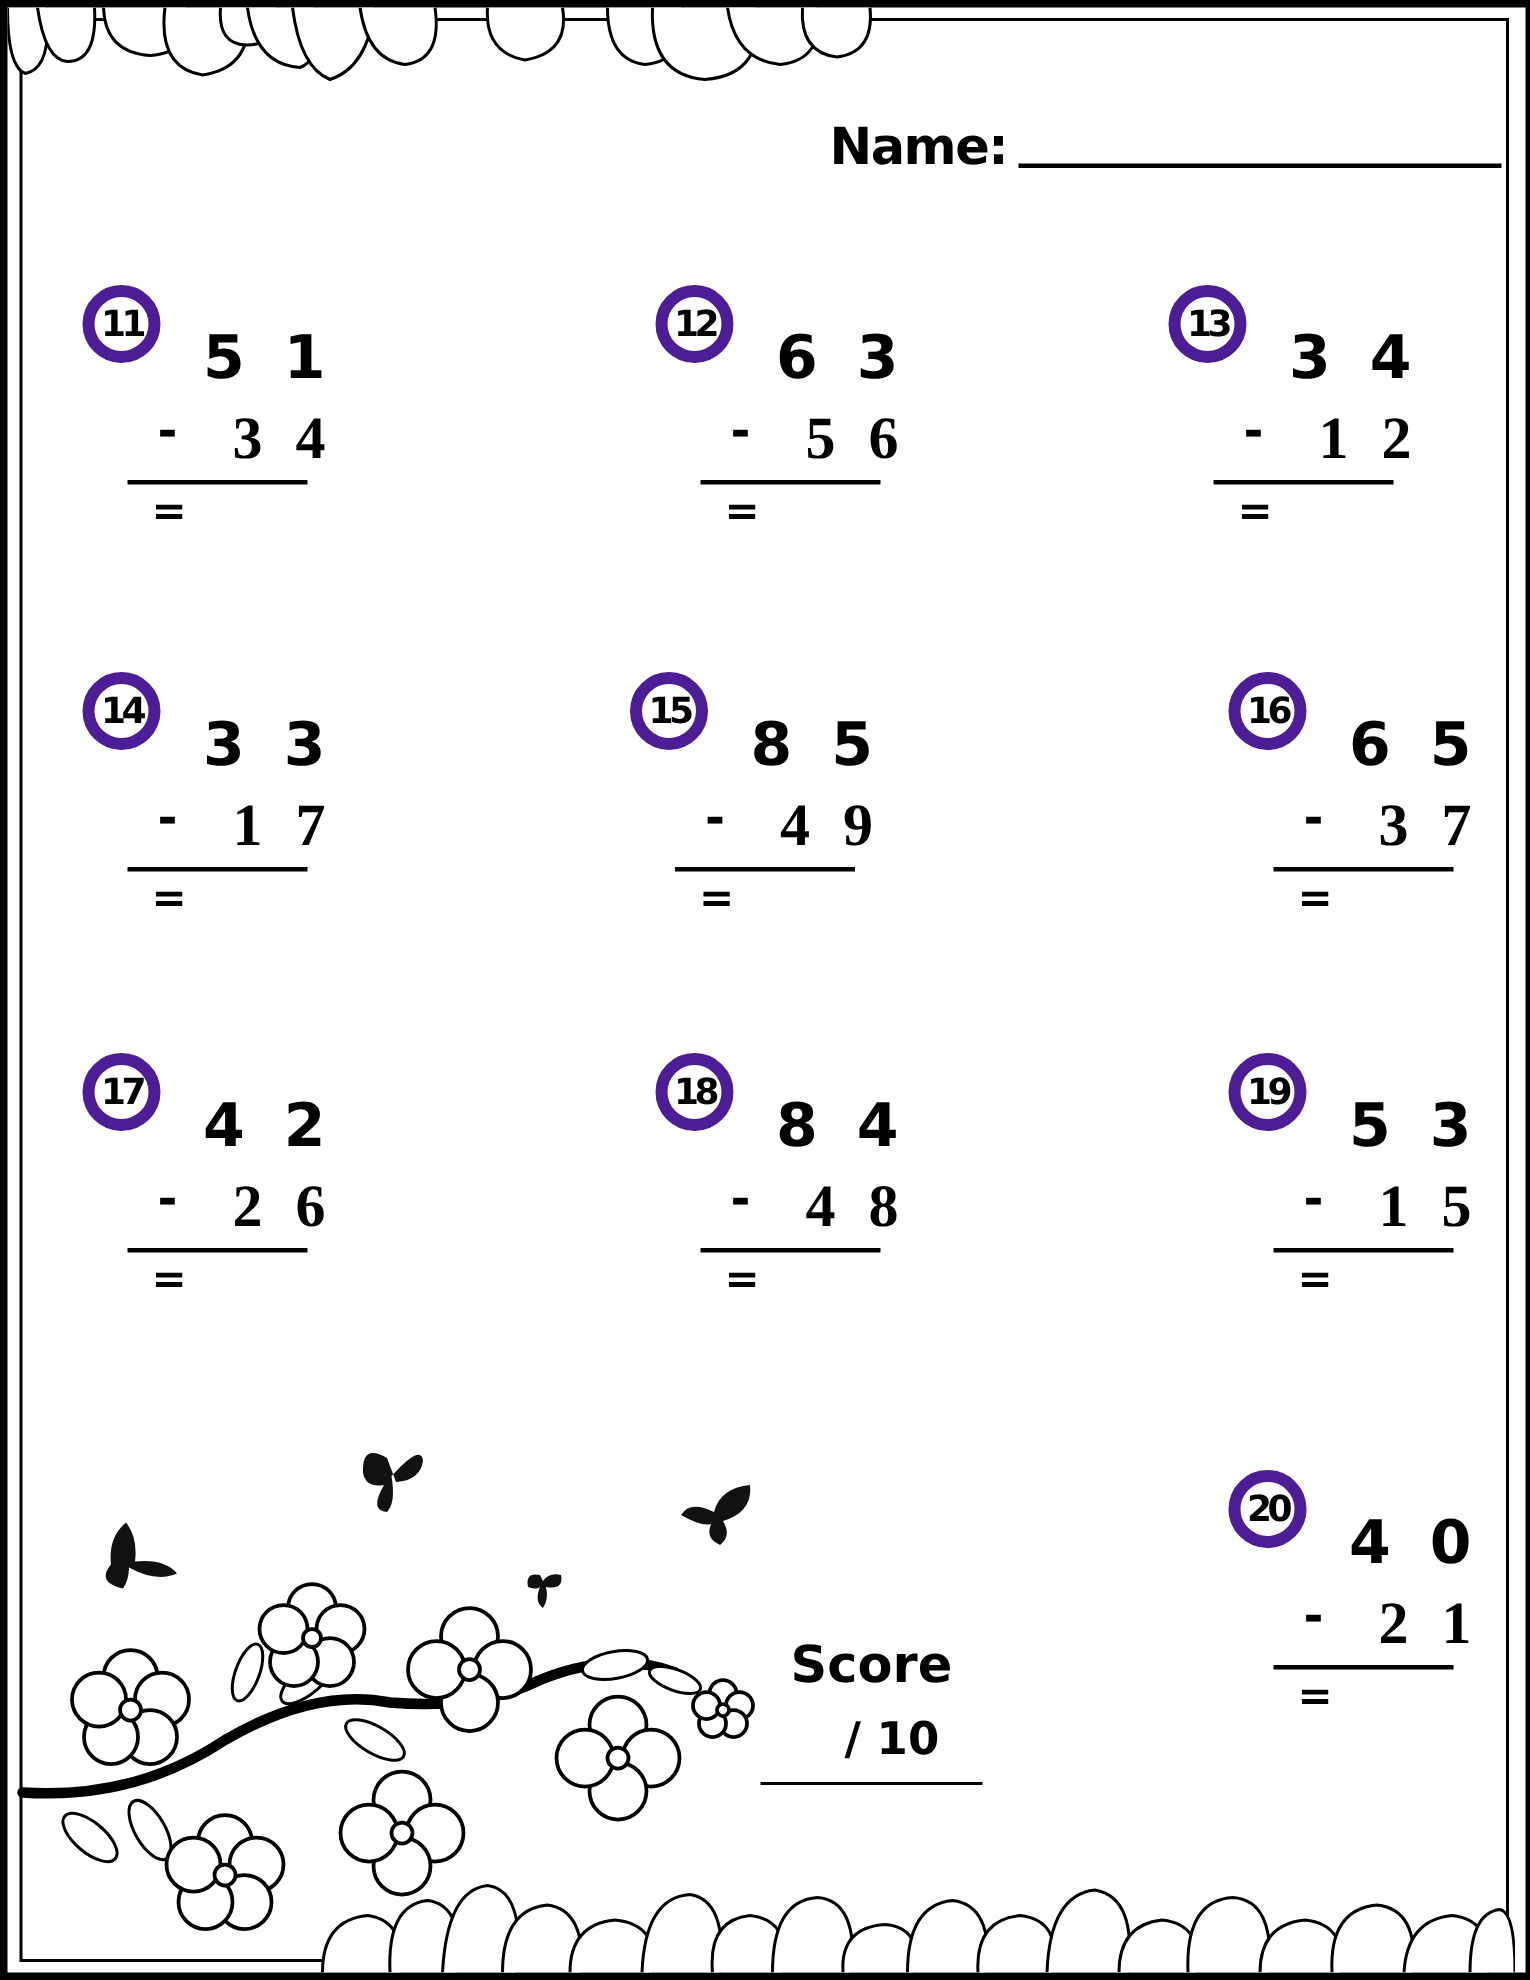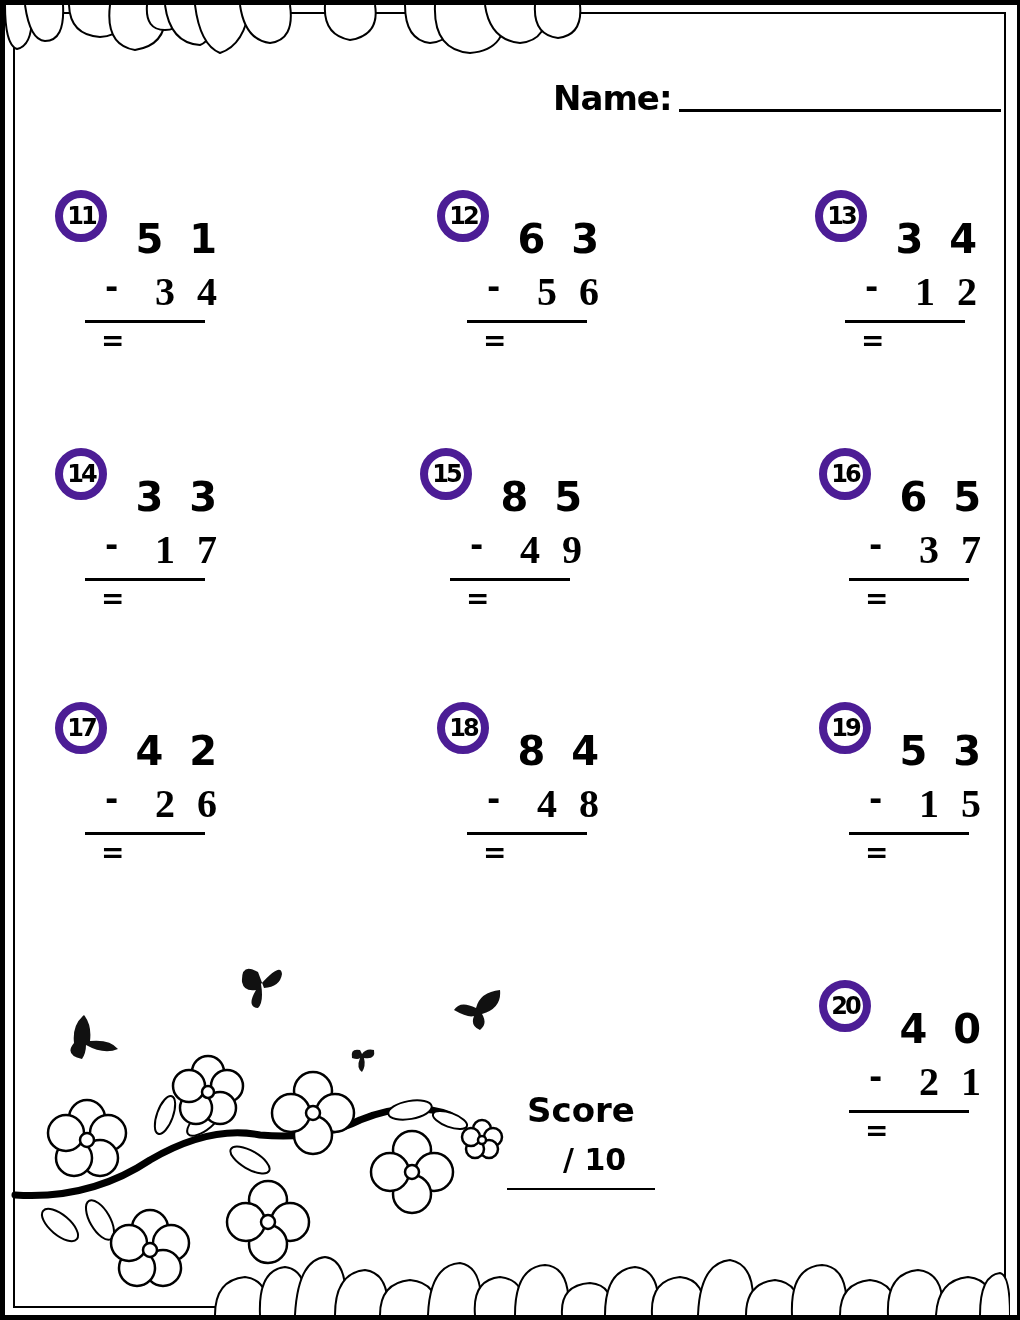--- a/index.html
+++ b/index.html
@@ -94,21 +94,21 @@
   <div class="eq">=</div>
 </div>
 <div class="problem" style="left:437px;top:190px">
   <div class="num-badge">12</div>
   <div class="top-num">6 3</div>
   <div class="minus">-</div>
   <div class="bot-num">5 6</div>
   <div class="rule"></div>
   <div class="eq">=</div>
 </div>
-<div class="problem" style="left:815px;top:190px">
+<div class="problem" style="left:779px;top:190px">
   <div class="num-badge">13</div>
   <div class="top-num">3 4</div>
   <div class="minus">-</div>
   <div class="bot-num">1 2</div>
   <div class="rule"></div>
   <div class="eq">=</div>
 </div>
 
 <div class="problem" style="left:55px;top:448px">
   <div class="num-badge">14</div>

